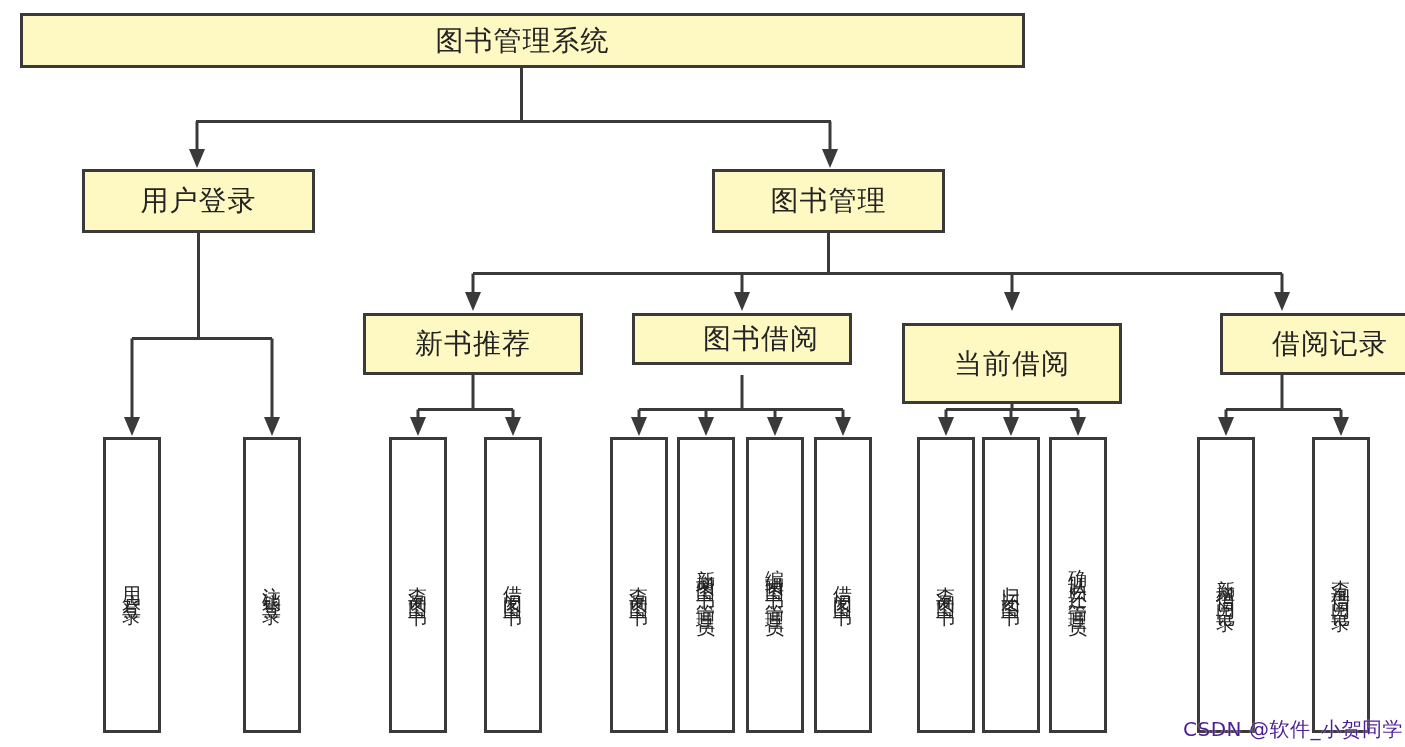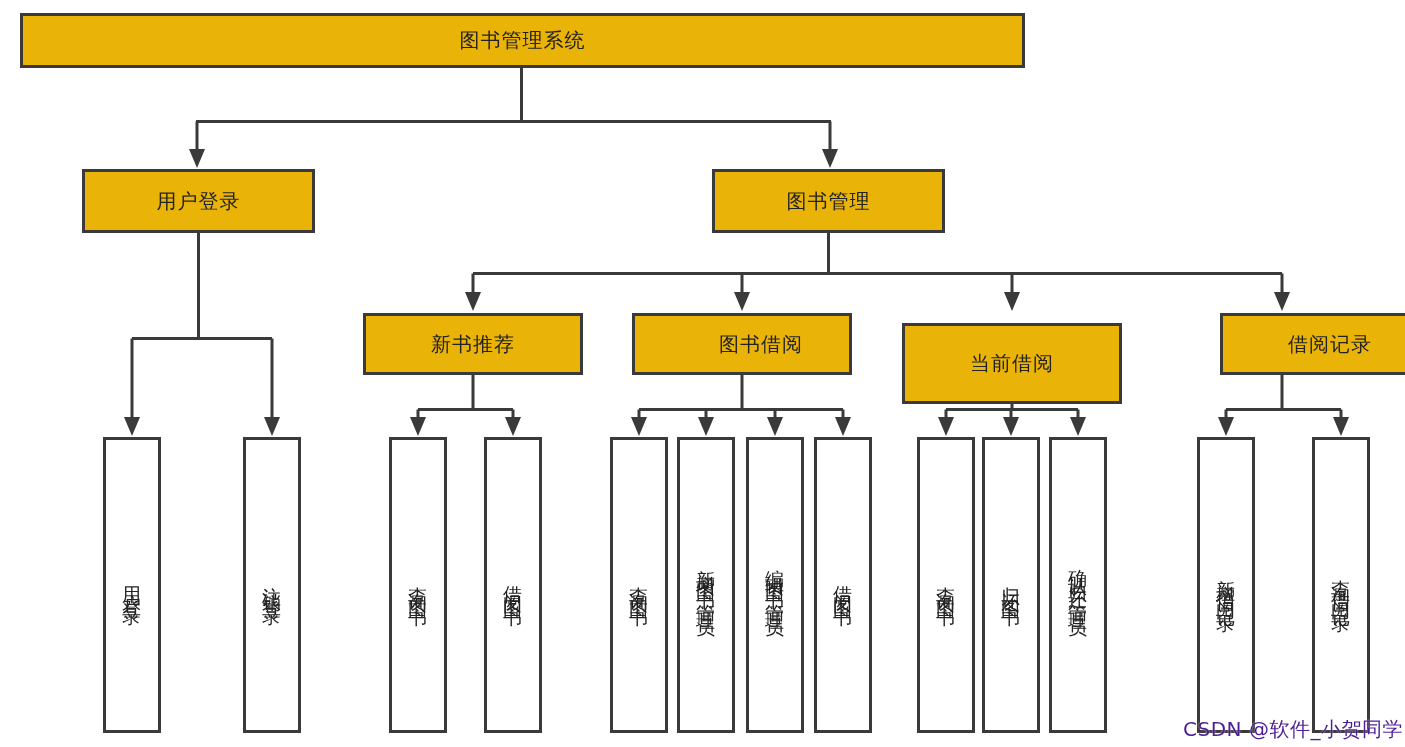--- a/index.html
+++ b/index.html
@@ -20,25 +20,25 @@
   .wires {
     position: absolute;
     left: 0;
     top: 0;
     z-index: 1;
   }
   .box {
     position: absolute;
     box-sizing: border-box;
     border: 3px solid #3a3a3a;
-    background: #eab308;
+    background: #fef9c3;
     display: flex;
     align-items: center;
     justify-content: center;
-    font-size: 20px;
+    font-size: 28px;
     color: #232323;
     z-index: 2;
     letter-spacing: 1px;
   }
   .vbox {
     position: absolute;
     box-sizing: border-box;
     border: 3px solid #3a3a3a;
     background: #ffffff;
     top: 437px;
@@ -114,21 +114,21 @@
                M1333 417 L1349 417 L1341 436 Z"></path>
     </g>
   </svg>
 
   <div class="box" style="left:20px; top:13px; width:1005px; height:55px;">图书管理系统</div>
 
   <div class="box" style="left:82px; top:169px; width:233px; height:64px;">用户登录</div>
   <div class="box" style="left:712px; top:169px; width:233px; height:64px;">图书管理</div>
 
   <div class="box" style="left:363px; top:313px; width:220px; height:62px;">新书推荐</div>
-  <div class="box" style="left:632px; top:313px; width:220px; height:62px;padding-left:38px;">图书借阅</div>
+  <div class="box" style="left:632px; top:313px; width:220px; height:52px;padding-left:38px;">图书借阅</div>
   <div class="box" style="left:902px; top:323px; width:220px; height:81px;">当前借阅</div>
   <div class="box" style="left:1172px; top:313px; width:220px; height:62px;margin-left:48px;">借阅记录</div>
 
   <div class="vbox" style="left:103px;">
     <span class="vtext">用户登录</span>
   </div>
   <div class="vbox" style="left:243px;">
     <span class="vtext">注销登录</span>
   </div>
 

